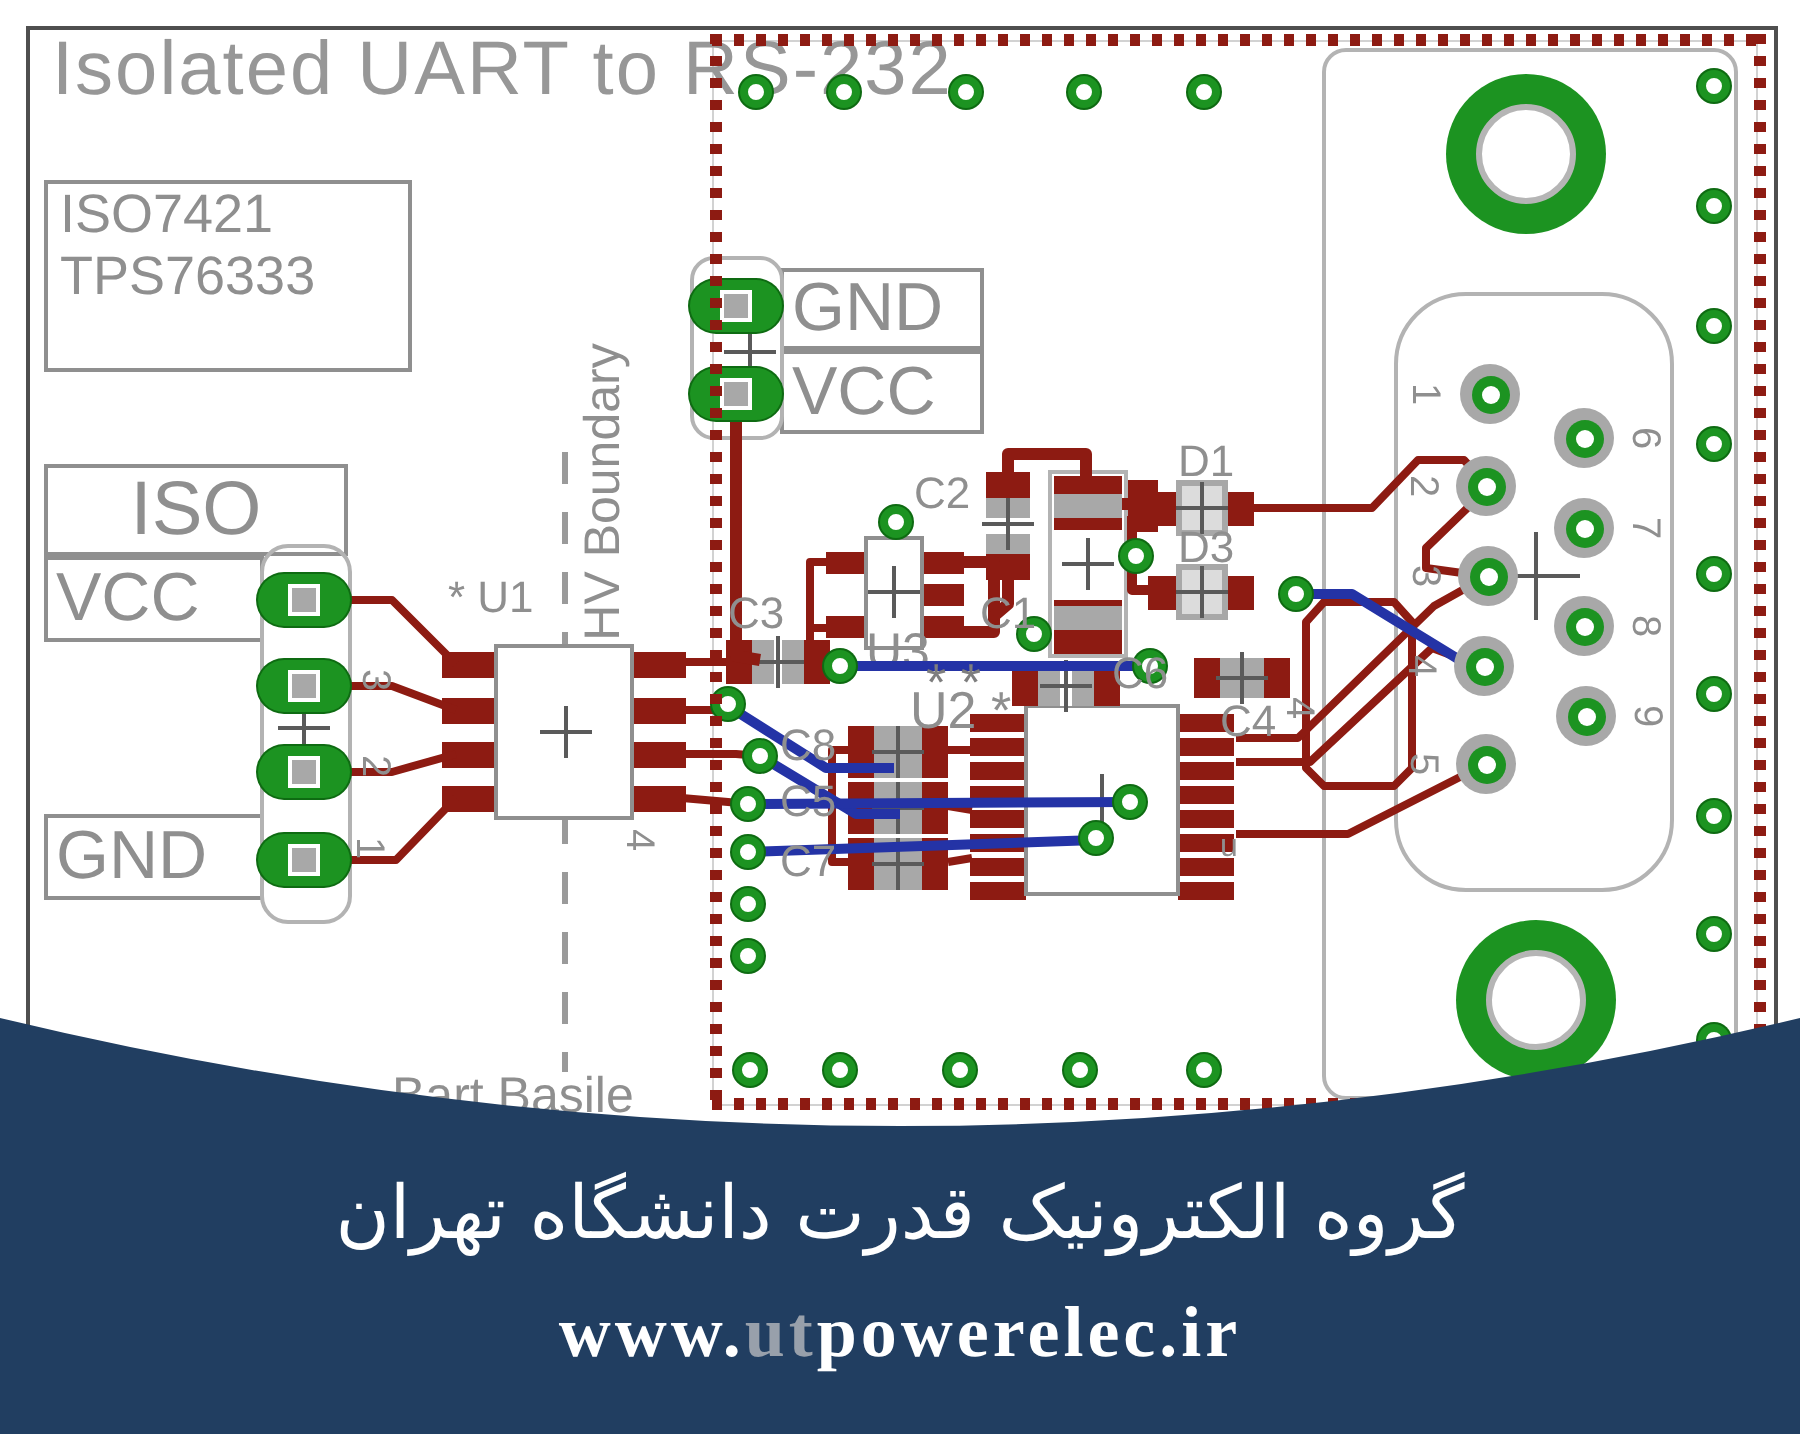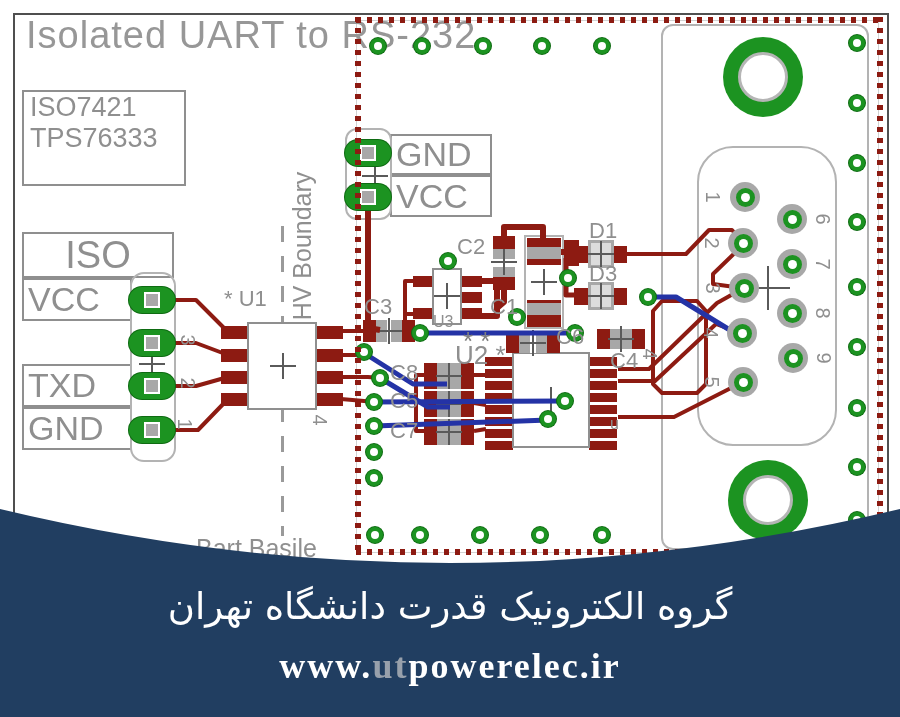--- a/index.html
+++ b/index.html
@@ -48,41 +48,38 @@
 <body>
 
 <div class="screen">
 
   <div class="abs" style="left:356px;top:20px;width:521px;height:531px;border:1px solid #d2d2d2"></div>
 
   <div class="abs" style="left:13px;top:13px;width:872px;height:700px;border:2px solid #4f4f4f"></div>
 
   <div class="lbl" style="left:26px;top:16px;font-size:38px;color:#979797;letter-spacing:1px">Isolated UART to RS-232</div>
 
-  <div class="box" style="left:22px;top:90px;width:164px;height:96px;font-size:27px;padding-left:6px;align-items:flex-start;flex-direction:column;line-height:31px">
+  <div class="box" style="left:22px;top:90px;width:184px;height:96px;font-size:27px;padding-left:6px;align-items:flex-start;flex-direction:column;line-height:31px">
     <span>ISO7421</span>
     <span>TPS76333</span>
   </div>
 
   <div class="box" style="left:390px;top:134px;width:102px;height:41px;font-size:34px;padding-left:4px">
     <span>GND</span>
   </div>
   <div class="box" style="left:390px;top:175px;width:102px;height:42px;font-size:34px;padding-left:4px">
     <span>VCC</span>
   </div>
   <div class="box silk" style="left:345px;top:128px;width:47px;height:92px;border-radius:12px"></div>
 
   <div class="box" style="left:22px;top:232px;width:152px;height:46px;font-size:38px;justify-content:center">
     <span>ISO</span>
   </div>
   <div class="box" style="left:22px;top:278px;width:110px;height:43px;font-size:34px;padding-left:4px">
     <span>VCC</span>
-  </div>
-  <div class="box" style="left:22px;top:364px;width:110px;height:43px;font-size:34px;padding-left:4px">
-    <span>TXD</span>
   </div>
   <div class="box" style="left:22px;top:407px;width:110px;height:43px;font-size:34px;padding-left:4px">
     <span>GND</span>
   </div>
   <div class="box silk" style="left:130px;top:272px;width:46px;height:190px;border-radius:14px"></div>
 
   <div class="hv-dash" style="left:281px;top:226px;height:310px"></div>
   <div class="lbl" style="left:300px;top:246px;font-size:25px;transform:translate(-50%,-50%) rotate(-90deg);transform-origin:center;left:302px;top:246px">HV Boundary</div>
 
   <div class="box silk" style="left:661px;top:24px;width:208px;height:526px;border-radius:12px"></div>
@@ -356,21 +353,21 @@
   <div class="pinnum" style="left:817px;top:303px;z-index:4">8</div>
   <div class="pinnum" style="left:818px;top:348px;z-index:4">9</div>
   <div class="pinnum" style="left:644px;top:344px;z-index:4">4</div>
 
   <div class="pinnum" style="left:182px;top:330px;z-index:4">3</div>
   <div class="pinnum" style="left:182px;top:373px;z-index:4">2</div>
   <div class="pinnum" style="left:179px;top:414px;z-index:4">1</div>
   <div class="pinnum" style="left:314px;top:410px;z-index:4">4</div>
 
   <div class="lbl" style="left:224px;top:288px;z-index:4">* U1</div>
-  <div class="lbl" style="left:433px;top:314px;z-index:1;font-size:16px">U3</div>
+  <div class="lbl" style="left:433px;top:314px;z-index:1;font-size:25px">U3</div>
   <div class="lbl" style="left:463px;top:328px;z-index:4;font-size:26px;color:#7e7e7e">* *</div>
   <div class="lbl" style="left:455px;top:342px;z-index:4;font-size:26px">U2 *</div>
   <div class="lbl" style="left:610px;top:416px;z-index:4;font-size:16px">u</div>
   <div class="lbl" style="left:490px;top:296px;z-index:4">C1</div>
   <div class="lbl" style="left:457px;top:236px;z-index:4">C2</div>
   <div class="lbl" style="left:364px;top:296px;z-index:4">C3</div>
   <div class="lbl" style="left:610px;top:350px;z-index:4">C4</div>
   <div class="lbl" style="left:390px;top:390px;z-index:4">C5</div>
   <div class="lbl" style="left:556px;top:326px;z-index:4">C6</div>
   <div class="lbl" style="left:390px;top:420px;z-index:4">C7</div>

